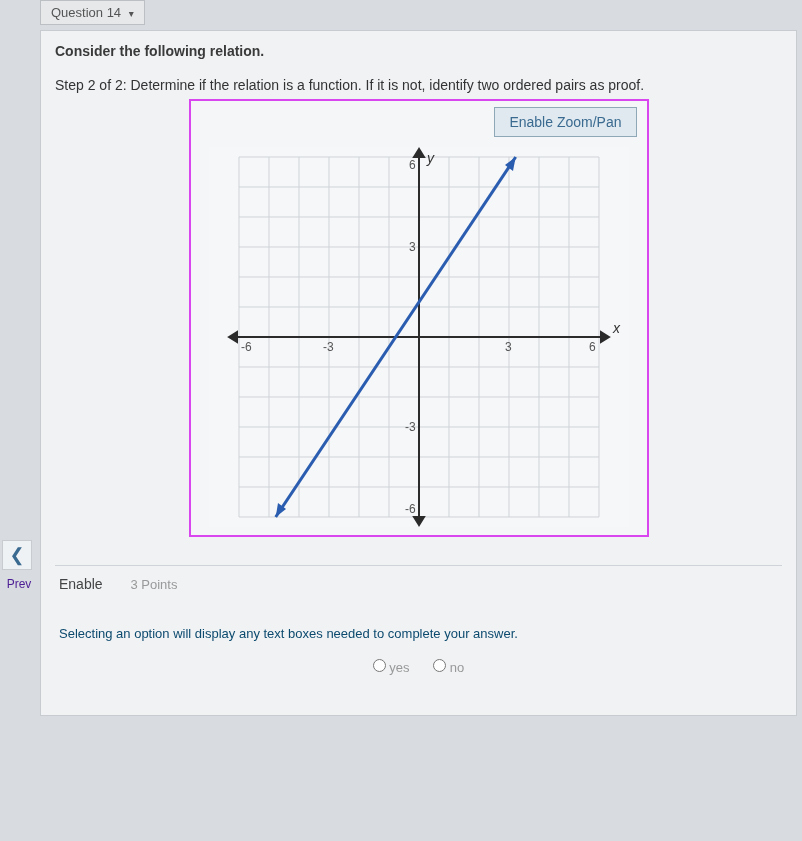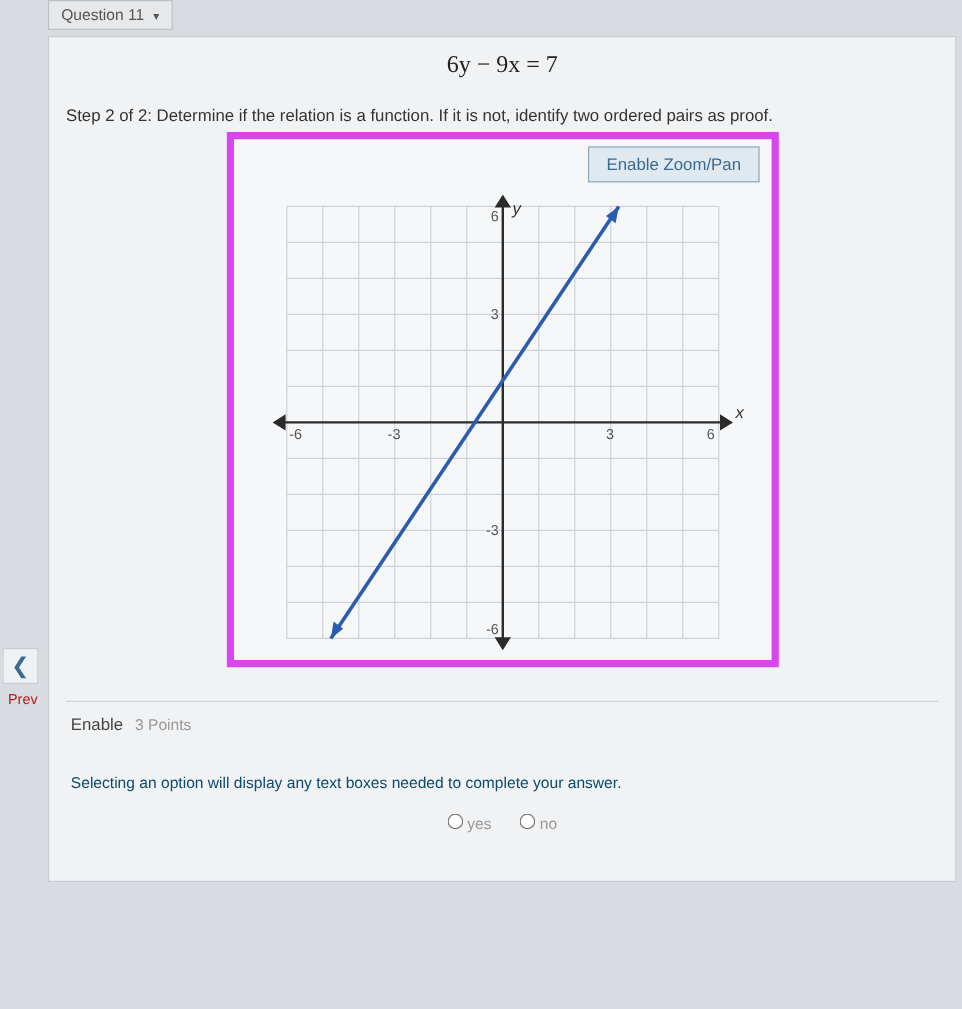--- a/index.html
+++ b/index.html
@@ -29,21 +29,21 @@
     border: 1px solid #c8ccd0;
     padding: 12px 14px 0 14px;
   }
   .prompt { font-size: 14px; font-weight: bold; color: #3a3a3a; margin-bottom: 18px; }
   .equation { text-align: center; font-family: "Times New Roman", serif; font-size: 20px; color: #222; margin-bottom: 22px; }
   .step-line { font-size: 14px; color: #333; margin-bottom: 6px; }
   .step-line .bold { font-weight: normal; }
   .graph-wrap {
     margin: 0 auto;
     width: 460px;
-    border: 6px solid #d946ef;
+    border: 2px solid #d946ef;
     background: #f4f6f8;
     position: relative;
     padding-bottom: 8px;
   }
   .zoom-btn {
     position: absolute;
     top: 6px; right: 10px;
     background: #dfe9ef;
     border: 1px solid #8fa8b8;
     color: #3a6a90;
@@ -51,21 +51,21 @@
     padding: 6px 14px;
     cursor: pointer;
   }
   .graph-svg { display: block; margin: 46px auto 0 auto; }
   .answer-section {
     margin-top: 28px;
     padding: 10px 4px 40px 4px;
     border-top: 1px solid #d0d4d8;
   }
   .answer-hdr { font-size: 14px; color: #444; }
-  .answer-hdr .pts { color: #999; font-size: 13px; margin-left: 6px; }
+  .answer-hdr .pts { color: #999; font-size: 13px; margin-left: 24px; }
   .hint { font-size: 13px; color: #0c4a6e; margin-top: 34px; }
   .func-row { text-align: center; margin-top: 20px; font-size: 14px; color: #555; }
   .radio-row { text-align: center; margin-top: 18px; font-size: 13px; color: #999; }
   .radio-row label { margin: 0 10px; }
   .prev-nav {
     position: absolute;
     left: 2px; top: 540px;
     text-align: center;
     width: 34px;
   }
@@ -73,39 +73,39 @@
     display: block;
     width: 30px; height: 30px;
     line-height: 28px;
     font-size: 18px;
     color: #3a6a90;
     background: #eef2f5;
     border: 1px solid #c8ccd0;
     cursor: pointer;
     margin-bottom: 4px;
   }
-  .prev-nav .lbl { font-size: 12px; color: #b91c1c; }
+  .prev-nav .lbl { font-size: 12px; color: #4c1d95; }
 </style>
 </head>
 <body>
 
 <div class="top-tab">
-  <span>Question 11</span>
+  <span>Question 14</span>
   <span class="caret">▾</span>
 </div>
 
 <div class="prev-nav">
   <span class="chev">❮</span>
   <span class="lbl">Prev</span>
 </div>
 
 <div class="main-panel">
 
+  <div class="prompt">Consider the following relation.</div>
 
-  <div class="equation">6y − 9x = 7</div>
 
   <div class="step-line">
     <span class="bold">Step 2 of 2:</span><span> Determine if the relation is a function. If it is not, identify two ordered pairs as proof.</span>
   </div>
 
   <div class="graph-wrap">
     <button class="zoom-btn">Enable Zoom/Pan</button>
 
     <svg class="graph-svg" width="420" height="380" viewBox="0 0 420 380">
 

